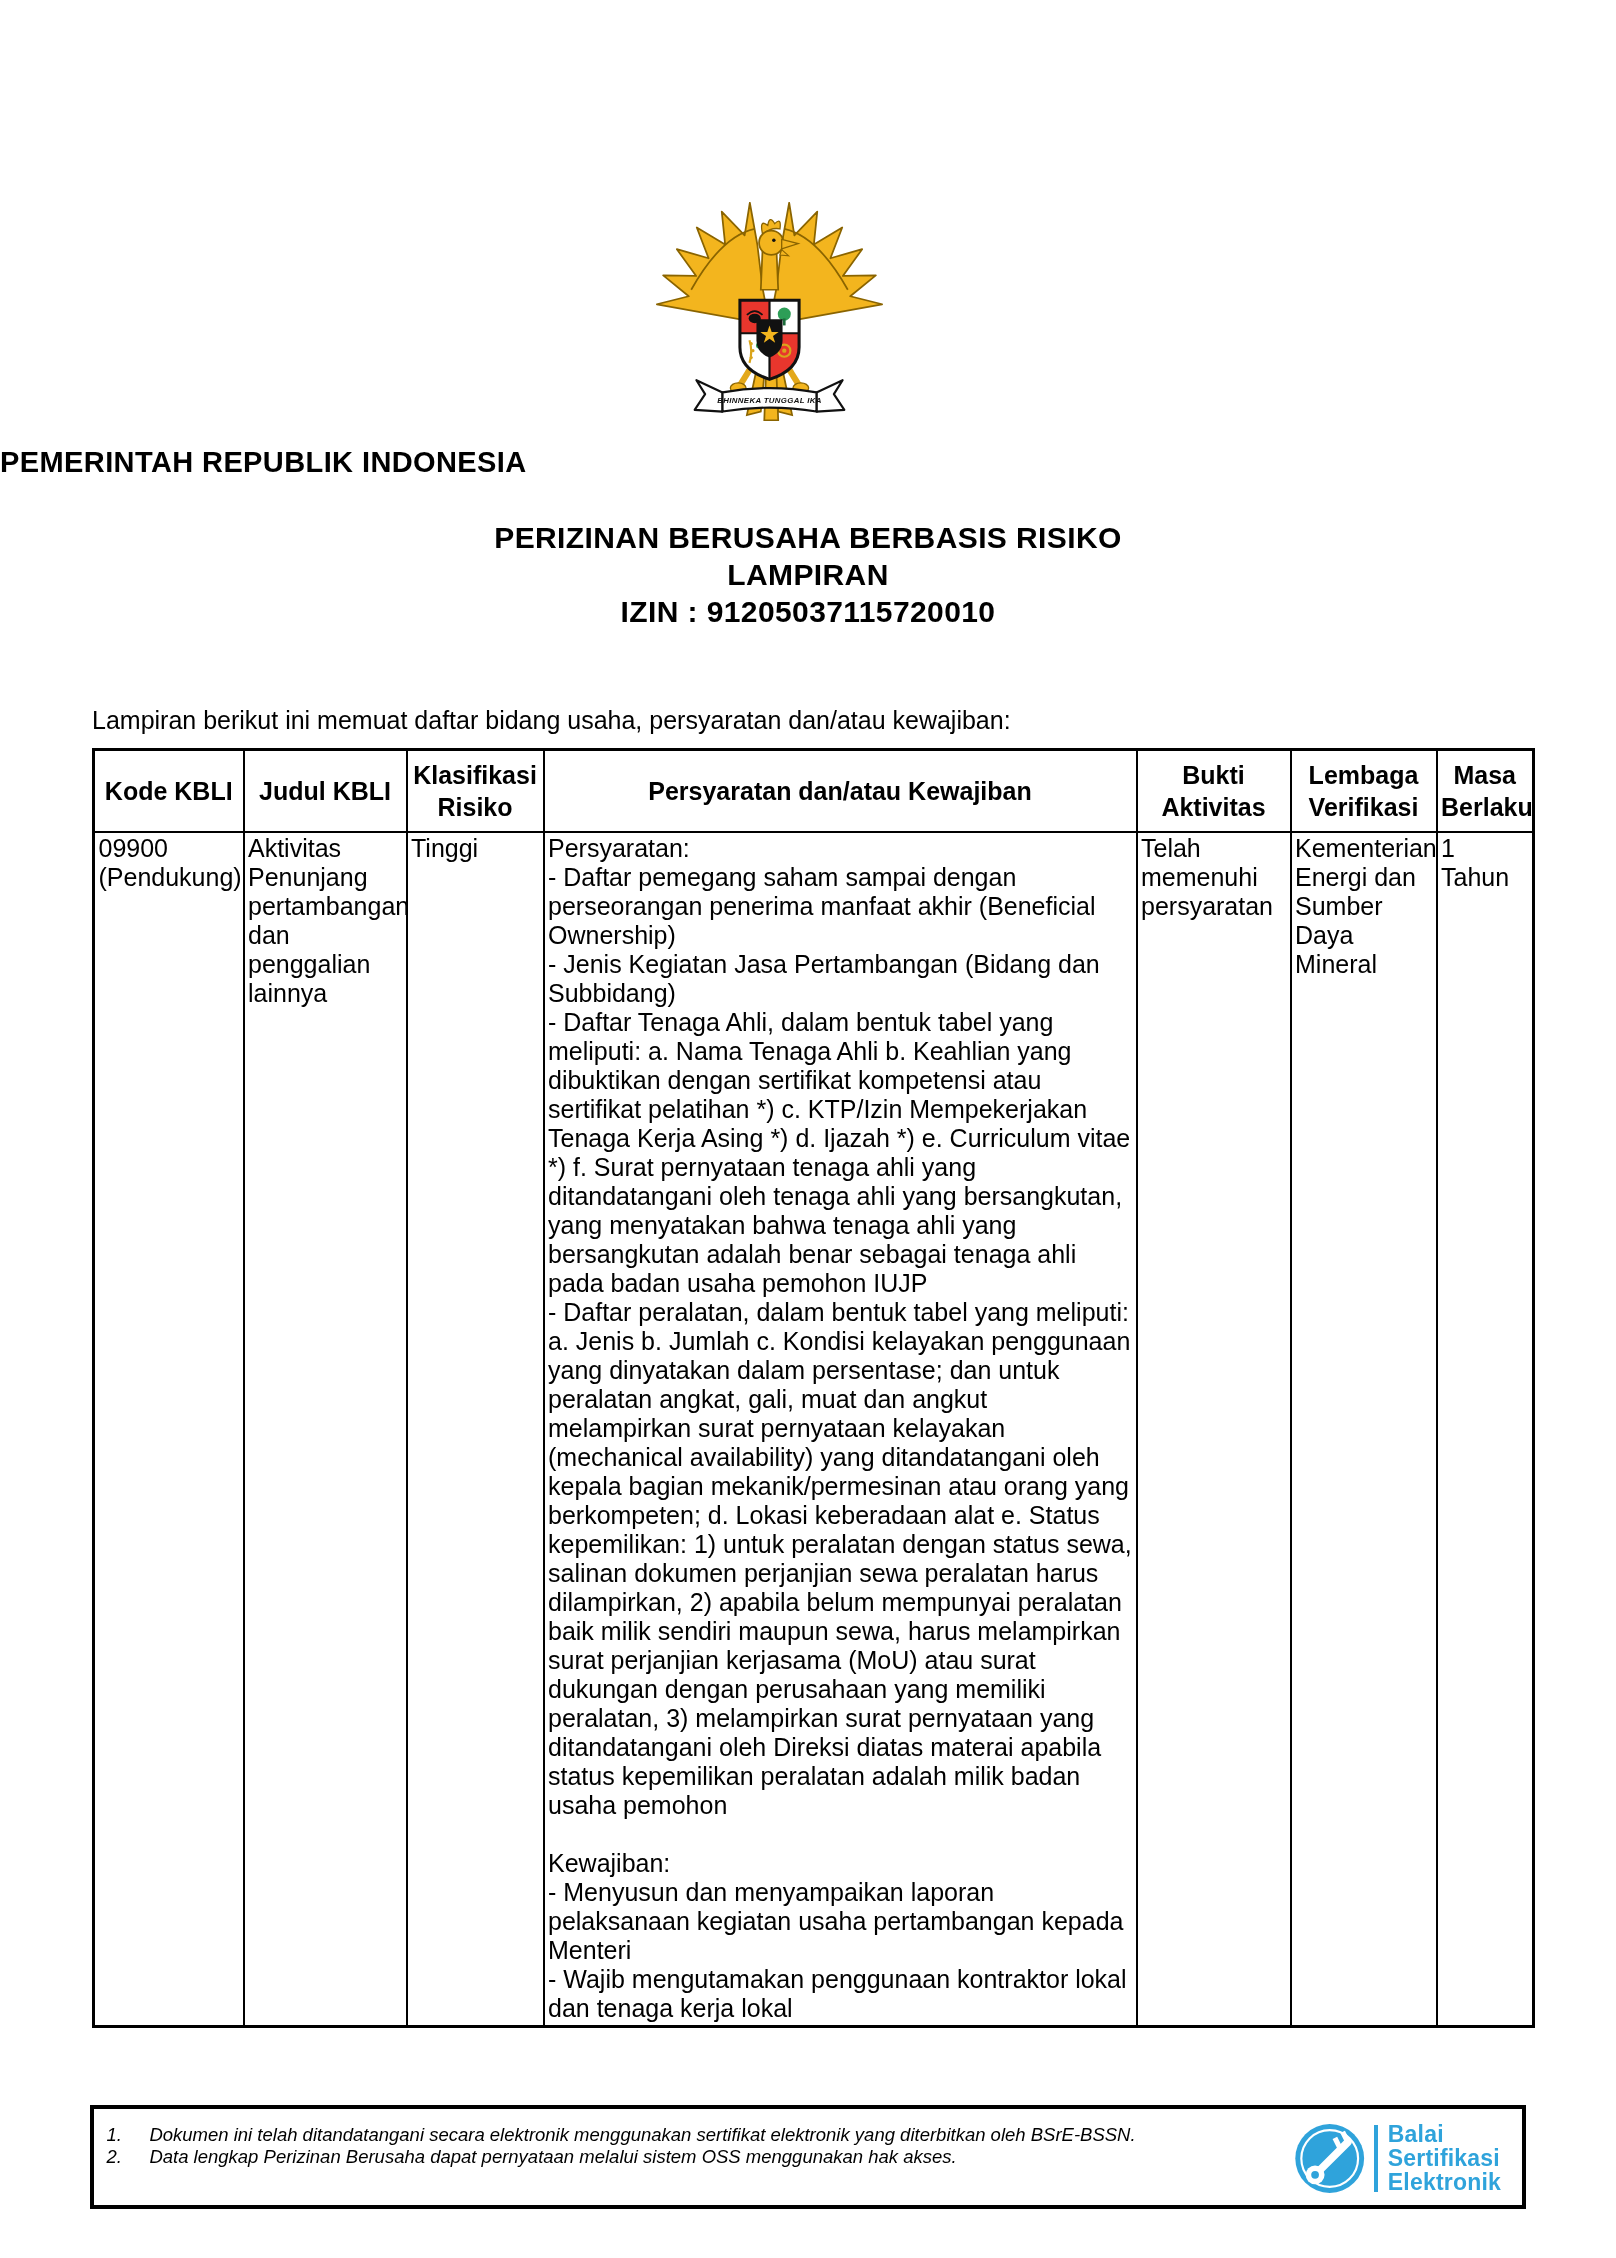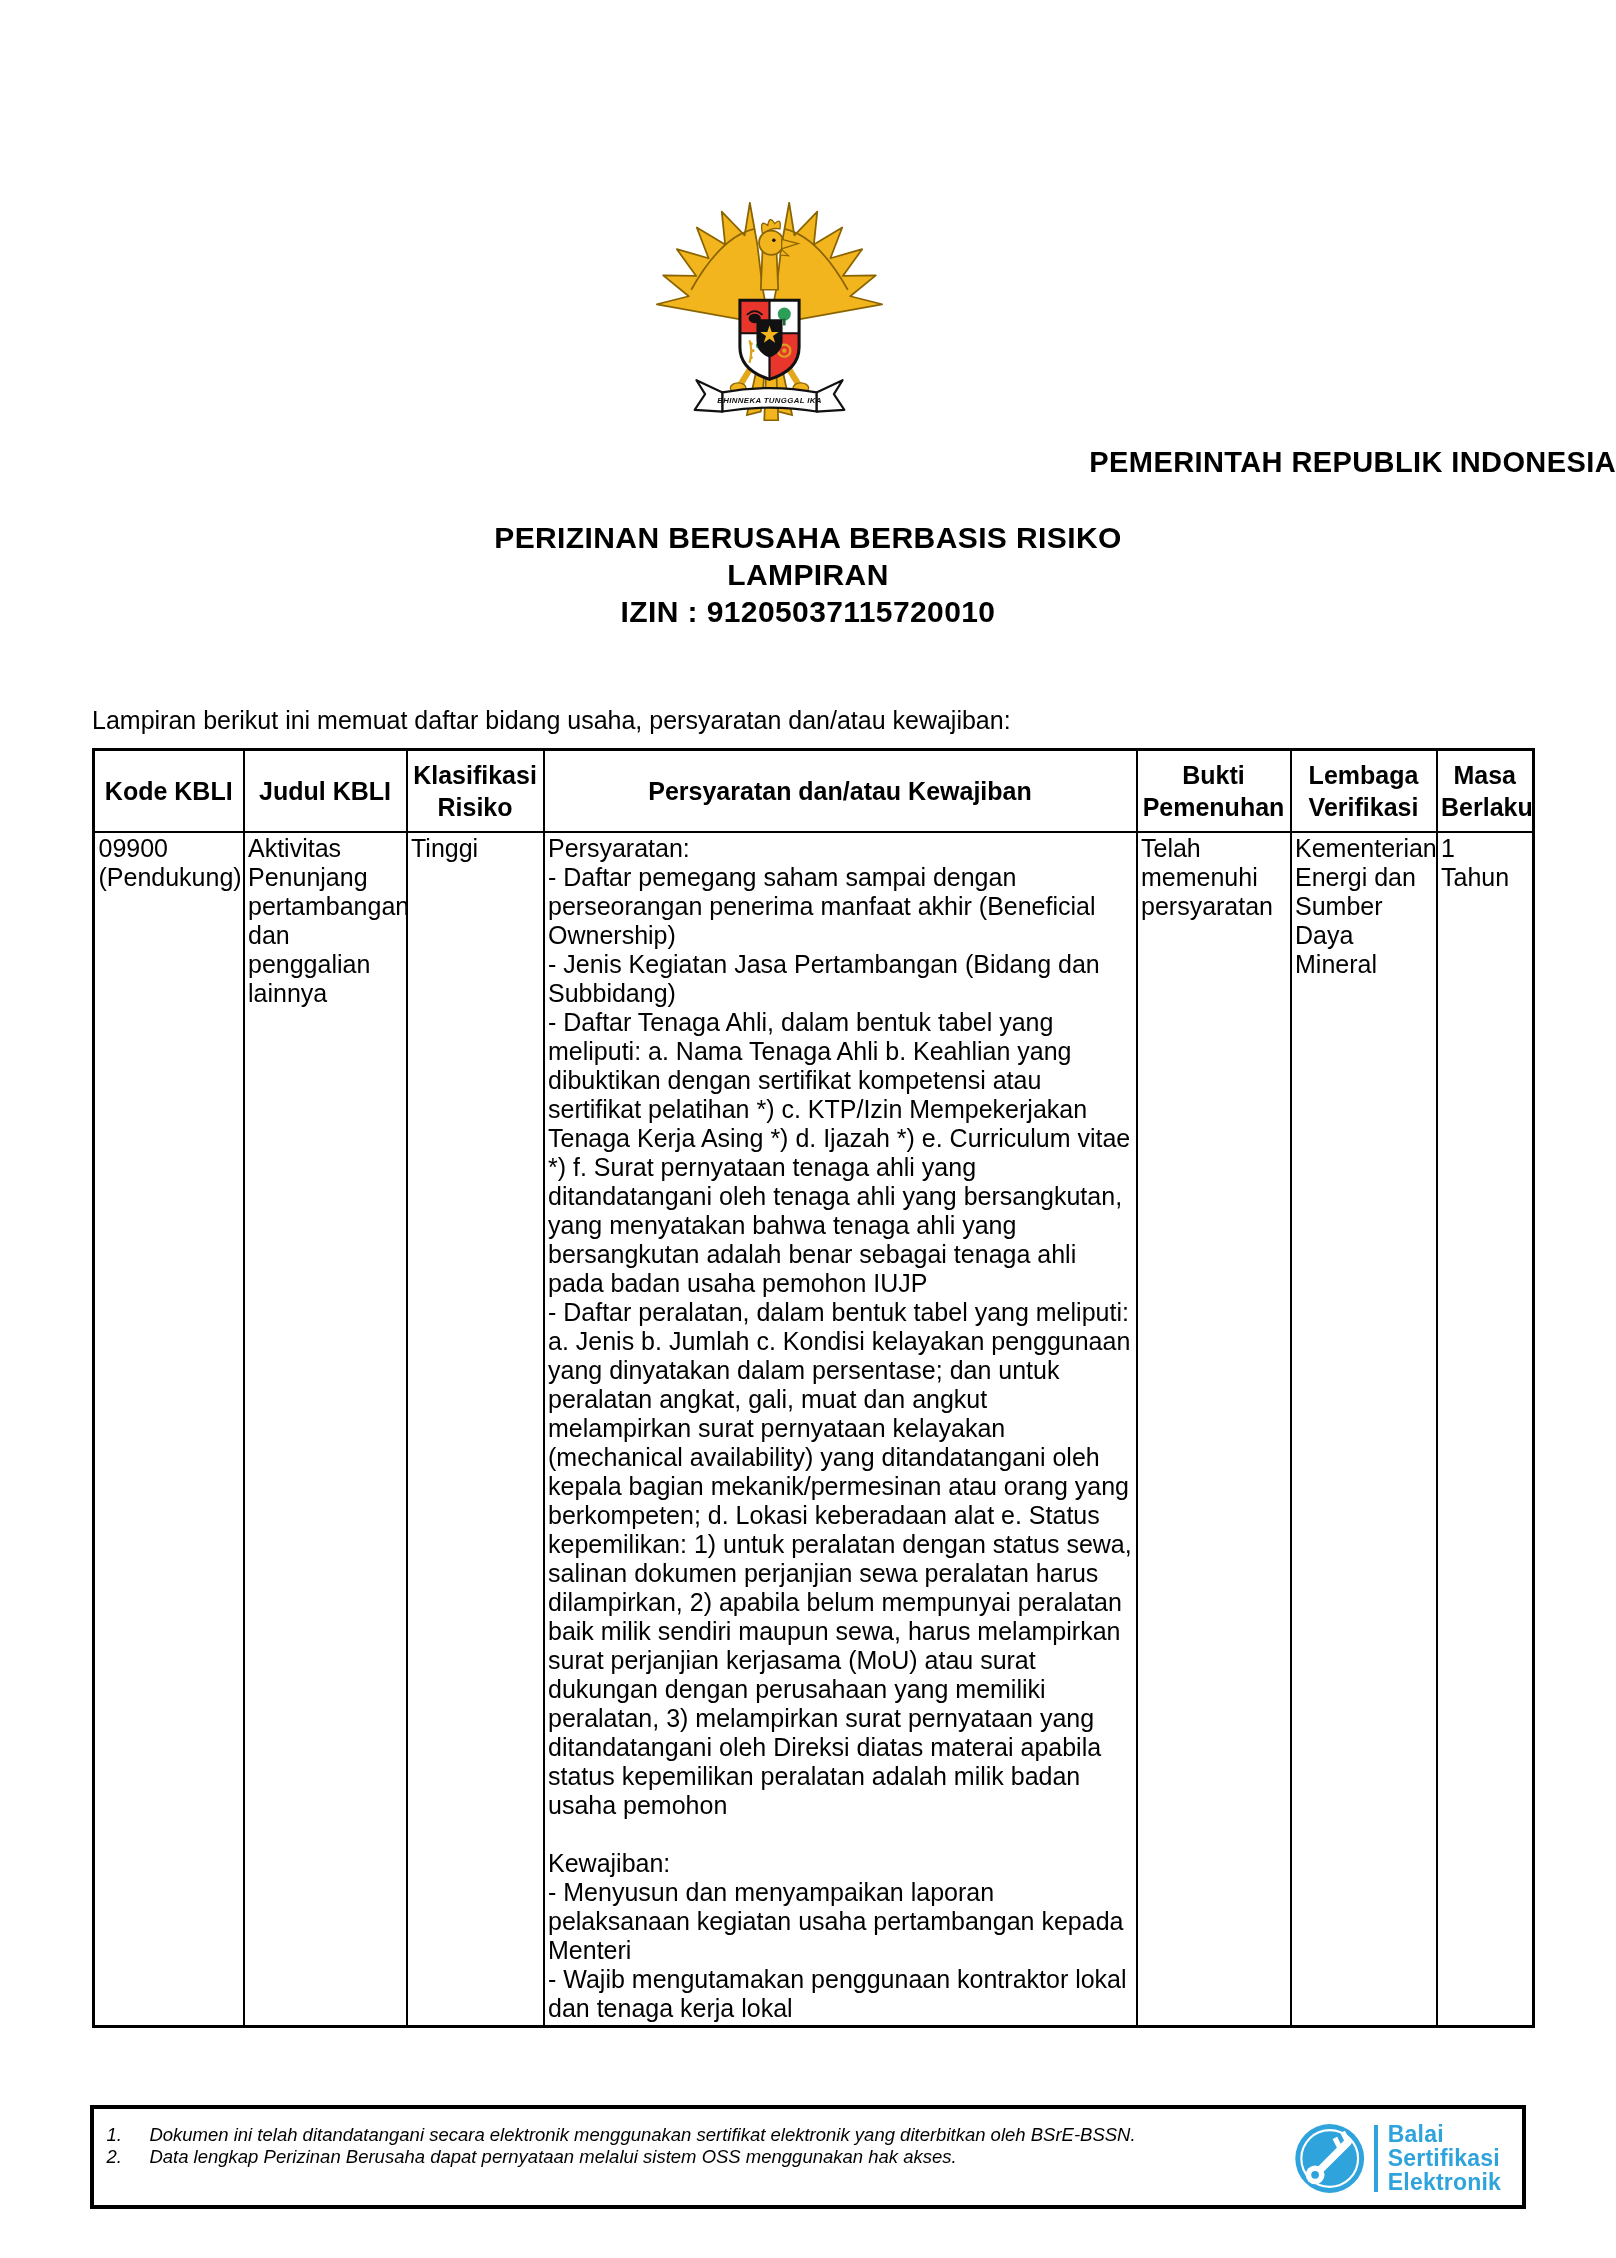--- a/index.html
+++ b/index.html
@@ -3,21 +3,21 @@
 <meta charset="utf-8">
 <style>
   html,body{margin:0;padding:0;}
   body{
     width:1616px;height:2258px;background:#ffffff;position:relative;
     font-family:"Liberation Sans", sans-serif;color:#000;
   }
   
   #emblem-wrap{position:absolute;top:202px;left:639px;width:261px;height:219px;font-style:italic;}
   
-  #gov-title{position:absolute;top:446px;left:0;width:100%;text-align:right;
+  #gov-title{position:absolute;top:446px;left:0;width:100%;text-align:left;
     font-size:29px;font-weight:bold;letter-spacing:0.4px;}
   #doc-titles{position:absolute;top:519px;left:0;width:100%;text-align:center;
     font-size:30px;font-weight:bold;line-height:37px;letter-spacing:0.4px;white-space:pre-line;}
   
   #intro{position:absolute;top:692px;left:92px;font-size:25px;margin-top:14px;}
   
   #kbli-table{position:absolute;top:748px;left:92px;width:1441px;
     border-collapse:collapse;table-layout:fixed;font-size:25px;line-height:29px;}
   #kbli-table{border:3.5px solid #000;}
   #kbli-table th,#kbli-table td{border:2.6px solid #000;}
@@ -136,21 +136,21 @@
       <col style="width:97px">
   </colgroup>
   <thead>
     <tr>
       <th>Kode KBLI</th>
       <th>Judul KBLI</th>
       <th>Klasifikasi
 Risiko</th>
       <th>Persyaratan dan/atau Kewajiban</th>
       <th>Bukti
-Pemenuhan</th>
+Aktivitas</th>
       <th>Lembaga
 Verifikasi</th>
       <th>Masa
 Berlaku</th>
     </tr>
   </thead>
   <tbody>
     <tr>
       <td class="c-kode">09900 (Pendukung)</td>
       <td class="c-judul">Aktivitas Penunjang pertambangan dan penggalian lainnya</td>

